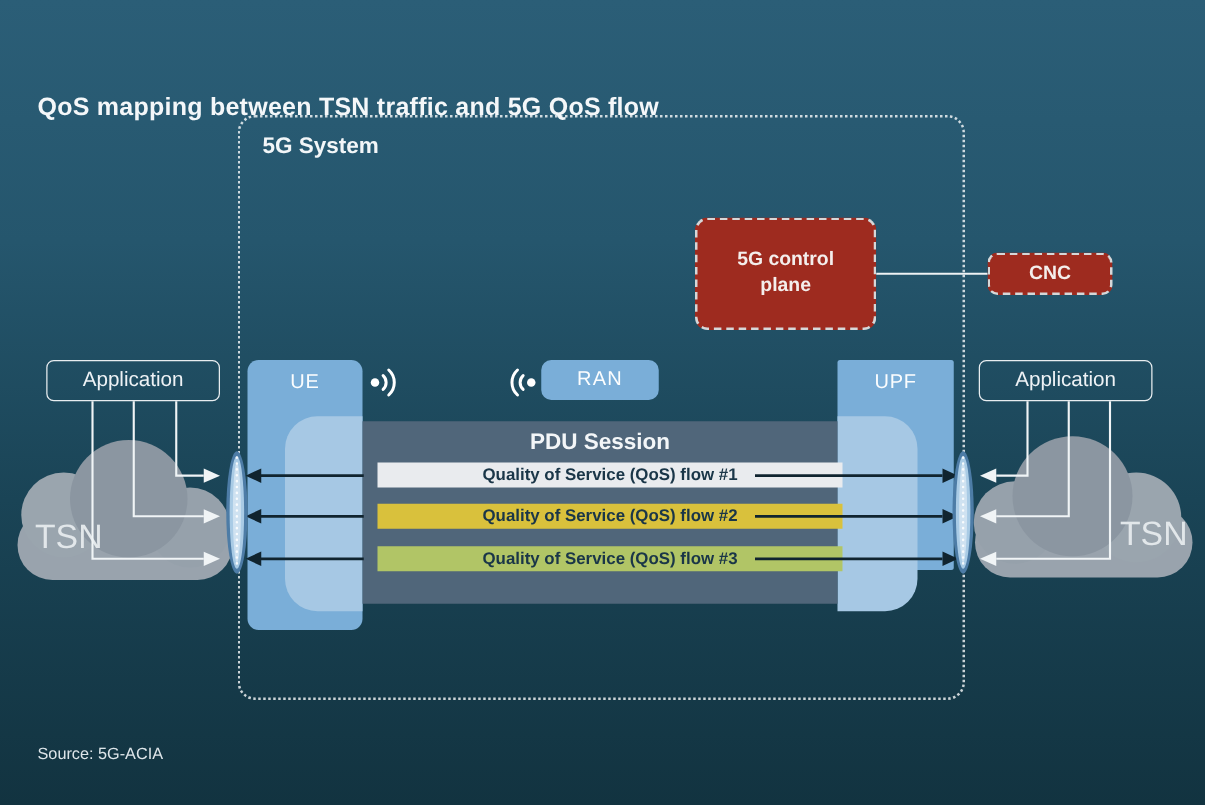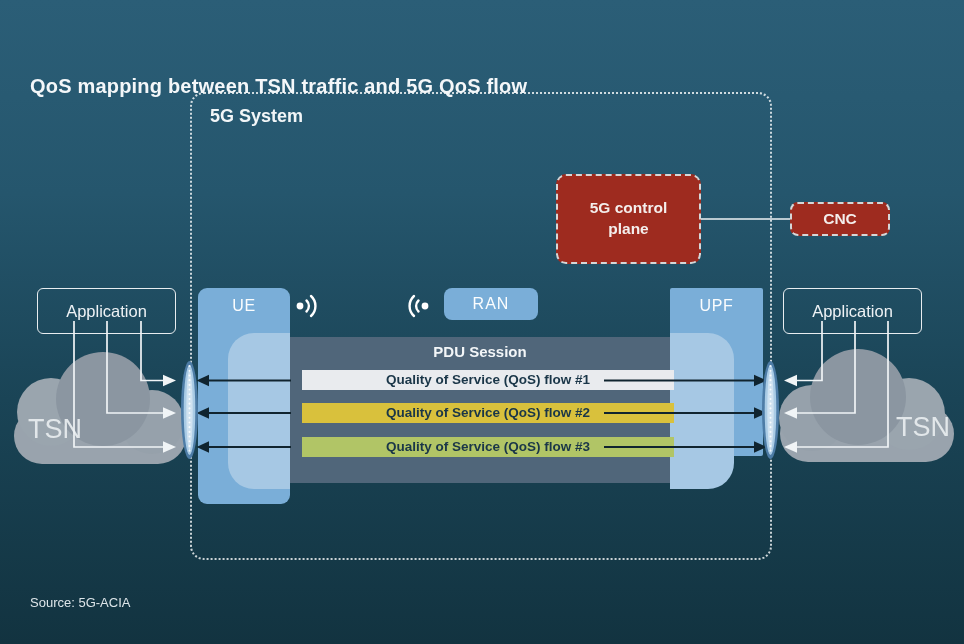--- a/index.html
+++ b/index.html
@@ -19,37 +19,37 @@
   .system-label{left:210px;top:106px;font-size:18px;font-weight:bold;color:#f2f6f8;}
   .redbox{
     background:#9e2b1f;border:2px dashed #d6d7d8;box-sizing:border-box;
     color:#f4eeec;font-weight:bold;display:flex;align-items:center;justify-content:center;
     text-align:center;
   }
   .ctrl{left:556px;top:174px;width:145px;height:90px;border-radius:10px;font-size:15.5px;line-height:1.35;}
   .ctrl span{width:100px;}
   .cnc{left:790px;top:202px;width:100px;height:34px;border-radius:8px;font-size:15.5px;}
   .appbox{
-    top:288px;width:139px;height:46px;border:1.5px solid #e8edf0;border-radius:6px;
+    top:288px;width:139px;height:33px;border:1.5px solid #e8edf0;border-radius:6px;
     box-sizing:border-box;display:flex;align-items:center;justify-content:center;
     color:#eef2f5;font-size:16.5px;
   }
   .node{background:#7aaed8;color:#fbfdfe;font-weight:normal;box-sizing:border-box;}
   .ue{left:198px;top:288px;width:92px;height:216px;border-radius:9px;}
   .upf{left:670px;top:288px;width:93px;height:168px;border-radius:2px;}
   .node-label{position:absolute;top:9px;left:0;right:0;text-align:center;font-size:16px;letter-spacing:.6px;}
   .pill{position:absolute;background:#a6c8e4;top:45px;height:156px;}
   .pill-ue{left:30px;width:62px;border-radius:26px 0 0 26px;}
   .pill-upf{left:0;width:64px;border-radius:0 26px 26px 0;}
   .ran{
     left:433px;top:288px;width:94px;height:32px;border-radius:8px;
-    display:flex;align-items:center;justify-content:center;font-size:16px;letter-spacing:1px;margin-left:11px;
+    display:flex;align-items:center;justify-content:center;font-size:16px;letter-spacing:1px;
   }
   .pdu{left:290px;top:337px;width:380px;height:146px;background:#50667a;}
-  .pdu-label{left:290px;top:343px;width:380px;text-align:center;font-size:15px;font-weight:bold;color:#f3f6f8;}
+  .pdu-label{left:290px;top:343px;width:380px;text-align:center;font-size:18px;font-weight:bold;color:#f3f6f8;}
   .stripe{
     left:302px;width:372px;height:20px;text-align:center;line-height:20px;
     font-size:13.5px;font-weight:bold;color:#1a3648;
   }
   .s1{top:370px;} .s2{top:403px;} .s3{top:437px;}
   .tsn-label{font-size:27px;color:#e2e7ea;}
 </style>
 </head>
 <body>
 

